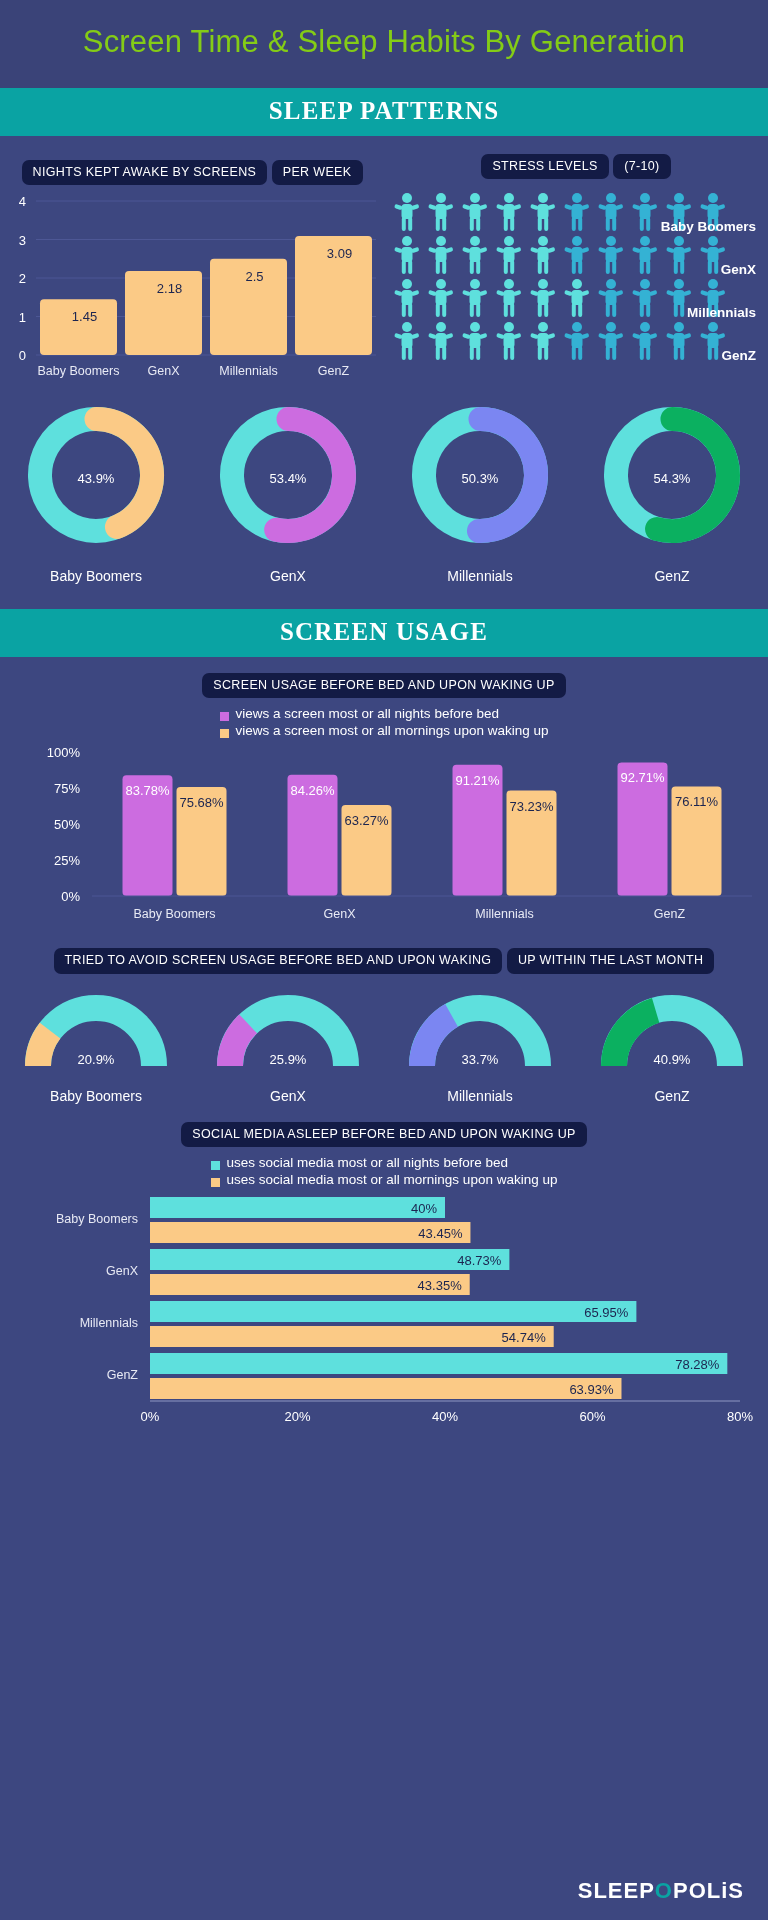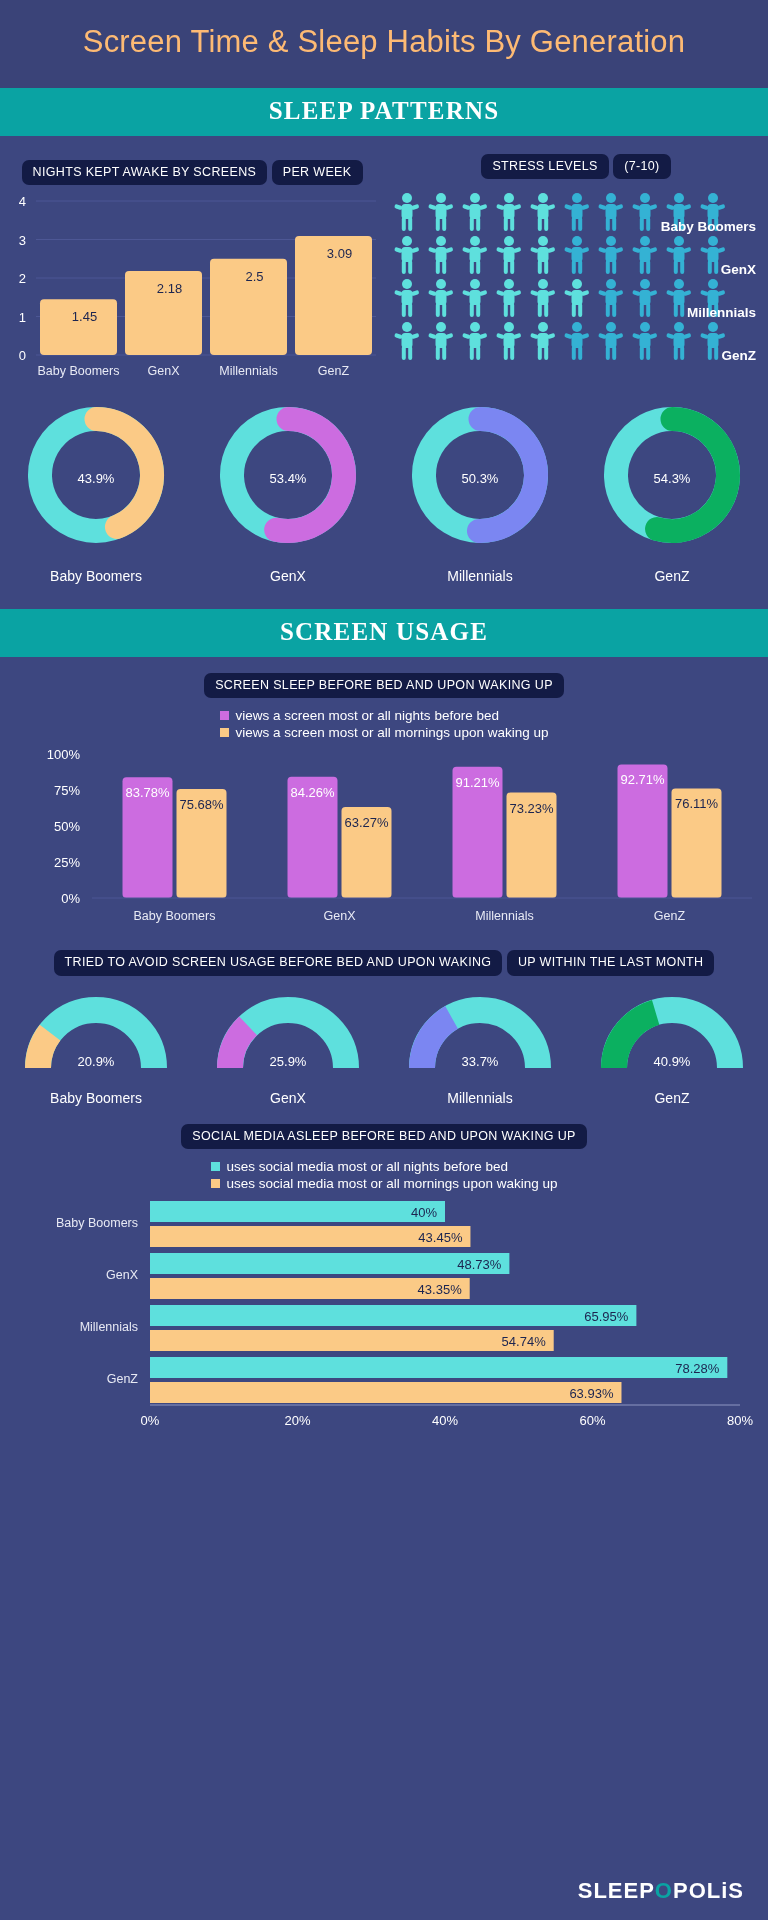--- a/index.html
+++ b/index.html
@@ -12,21 +12,21 @@
   }
   .page { width: 768px; height: 1920px; position: relative; background: #3d4780; }
 
   
   .hero {
     background: #3a4378;
     padding: 22px 60px 26px;
     text-align: center;
   }
   .hero h1 {
-    color: #fdba74;
+    color: #84cc16;
     font-size: 31px;
     font-weight: 400;
     line-height: 1.28;
     letter-spacing: .2px;
   }
 
   
   .band {
     background: #0aa3a3;
     text-align: center;
@@ -65,21 +65,21 @@
   .col-left { width: 384px; }
   .col-right { width: 384px; }
 
   .legend { text-align: center; margin-top: 8px; }
   .legend-row {
     display: inline-flex;
     flex-direction: column;
     align-items: flex-start;
     gap: 2px;
   }
-  .legend-item { display: flex; align-items: center; gap: 7px; }
+  .legend-item { display: flex; align-items: flex-end; gap: 7px; }
   .swatch { width: 9px; height: 9px; display: inline-block; }
   .legend-text { color: #ffffff; font-size: 13.5px; }
 
   .donut-label { color: #ffffff; font-size: 14px; text-align: center; }
 
   .footer {
     position: absolute;
     right: 24px;
     bottom: 16px;
     color: #ffffff;
@@ -436,21 +436,21 @@
       <div class="donut-label" style="width:192px;">GenZ</div>
     </div>
   </div>
 
   <div class="band" style="margin-top:25px;">
     <span>SCREEN USAGE</span>
   </div>
 
   <div class="sec">
     <div class="pill-wrap" style="padding-top:16px;">
-      <div class="pill">SCREEN SLEEP BEFORE BED AND UPON WAKING UP</div>
+      <div class="pill">SCREEN USAGE BEFORE BED AND UPON WAKING UP</div>
     </div>
     <div class="legend">
       <div class="legend-row">
         <div class="legend-item">
           <span class="swatch" id="su-sw0" style="background: rgb(204, 108, 224);"></span>
           <span class="legend-text">views a screen most or all nights before bed</span>
         </div>
         <div class="legend-item">
           <span class="swatch" id="su-sw1" style="background: rgb(251, 202, 134);"></span>
           <span class="legend-text">views a screen most or all mornings upon waking up</span>

